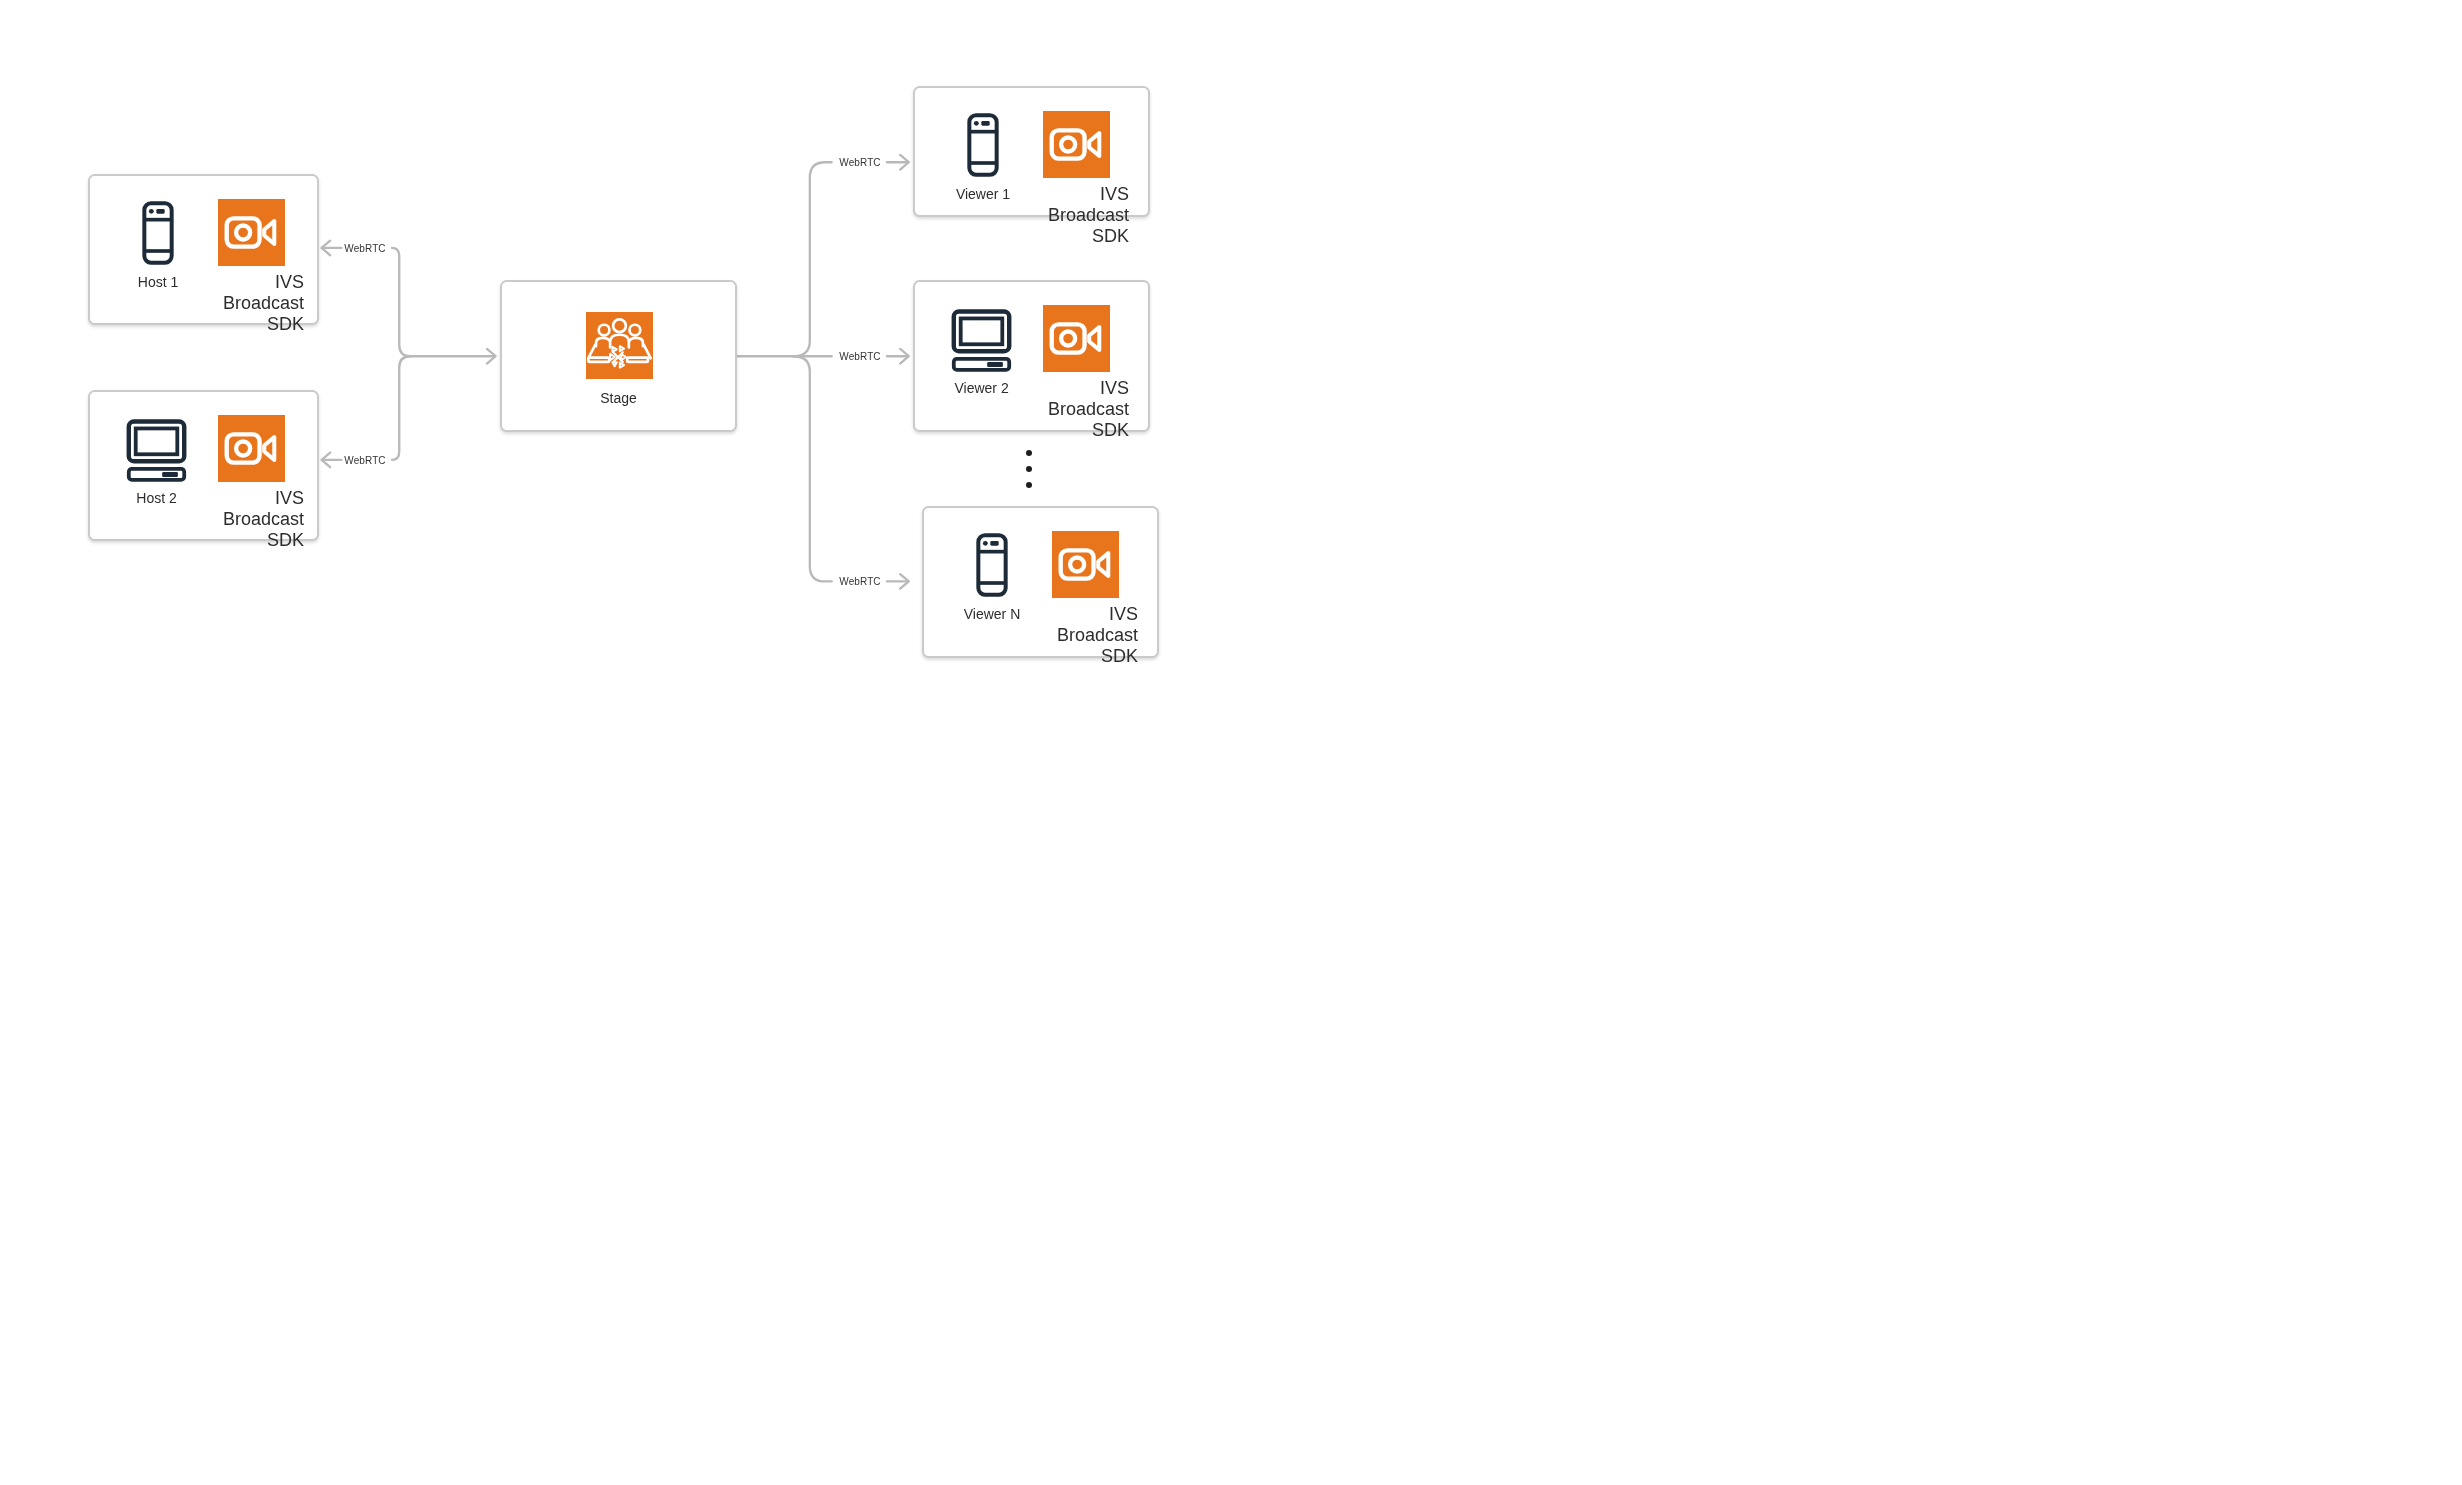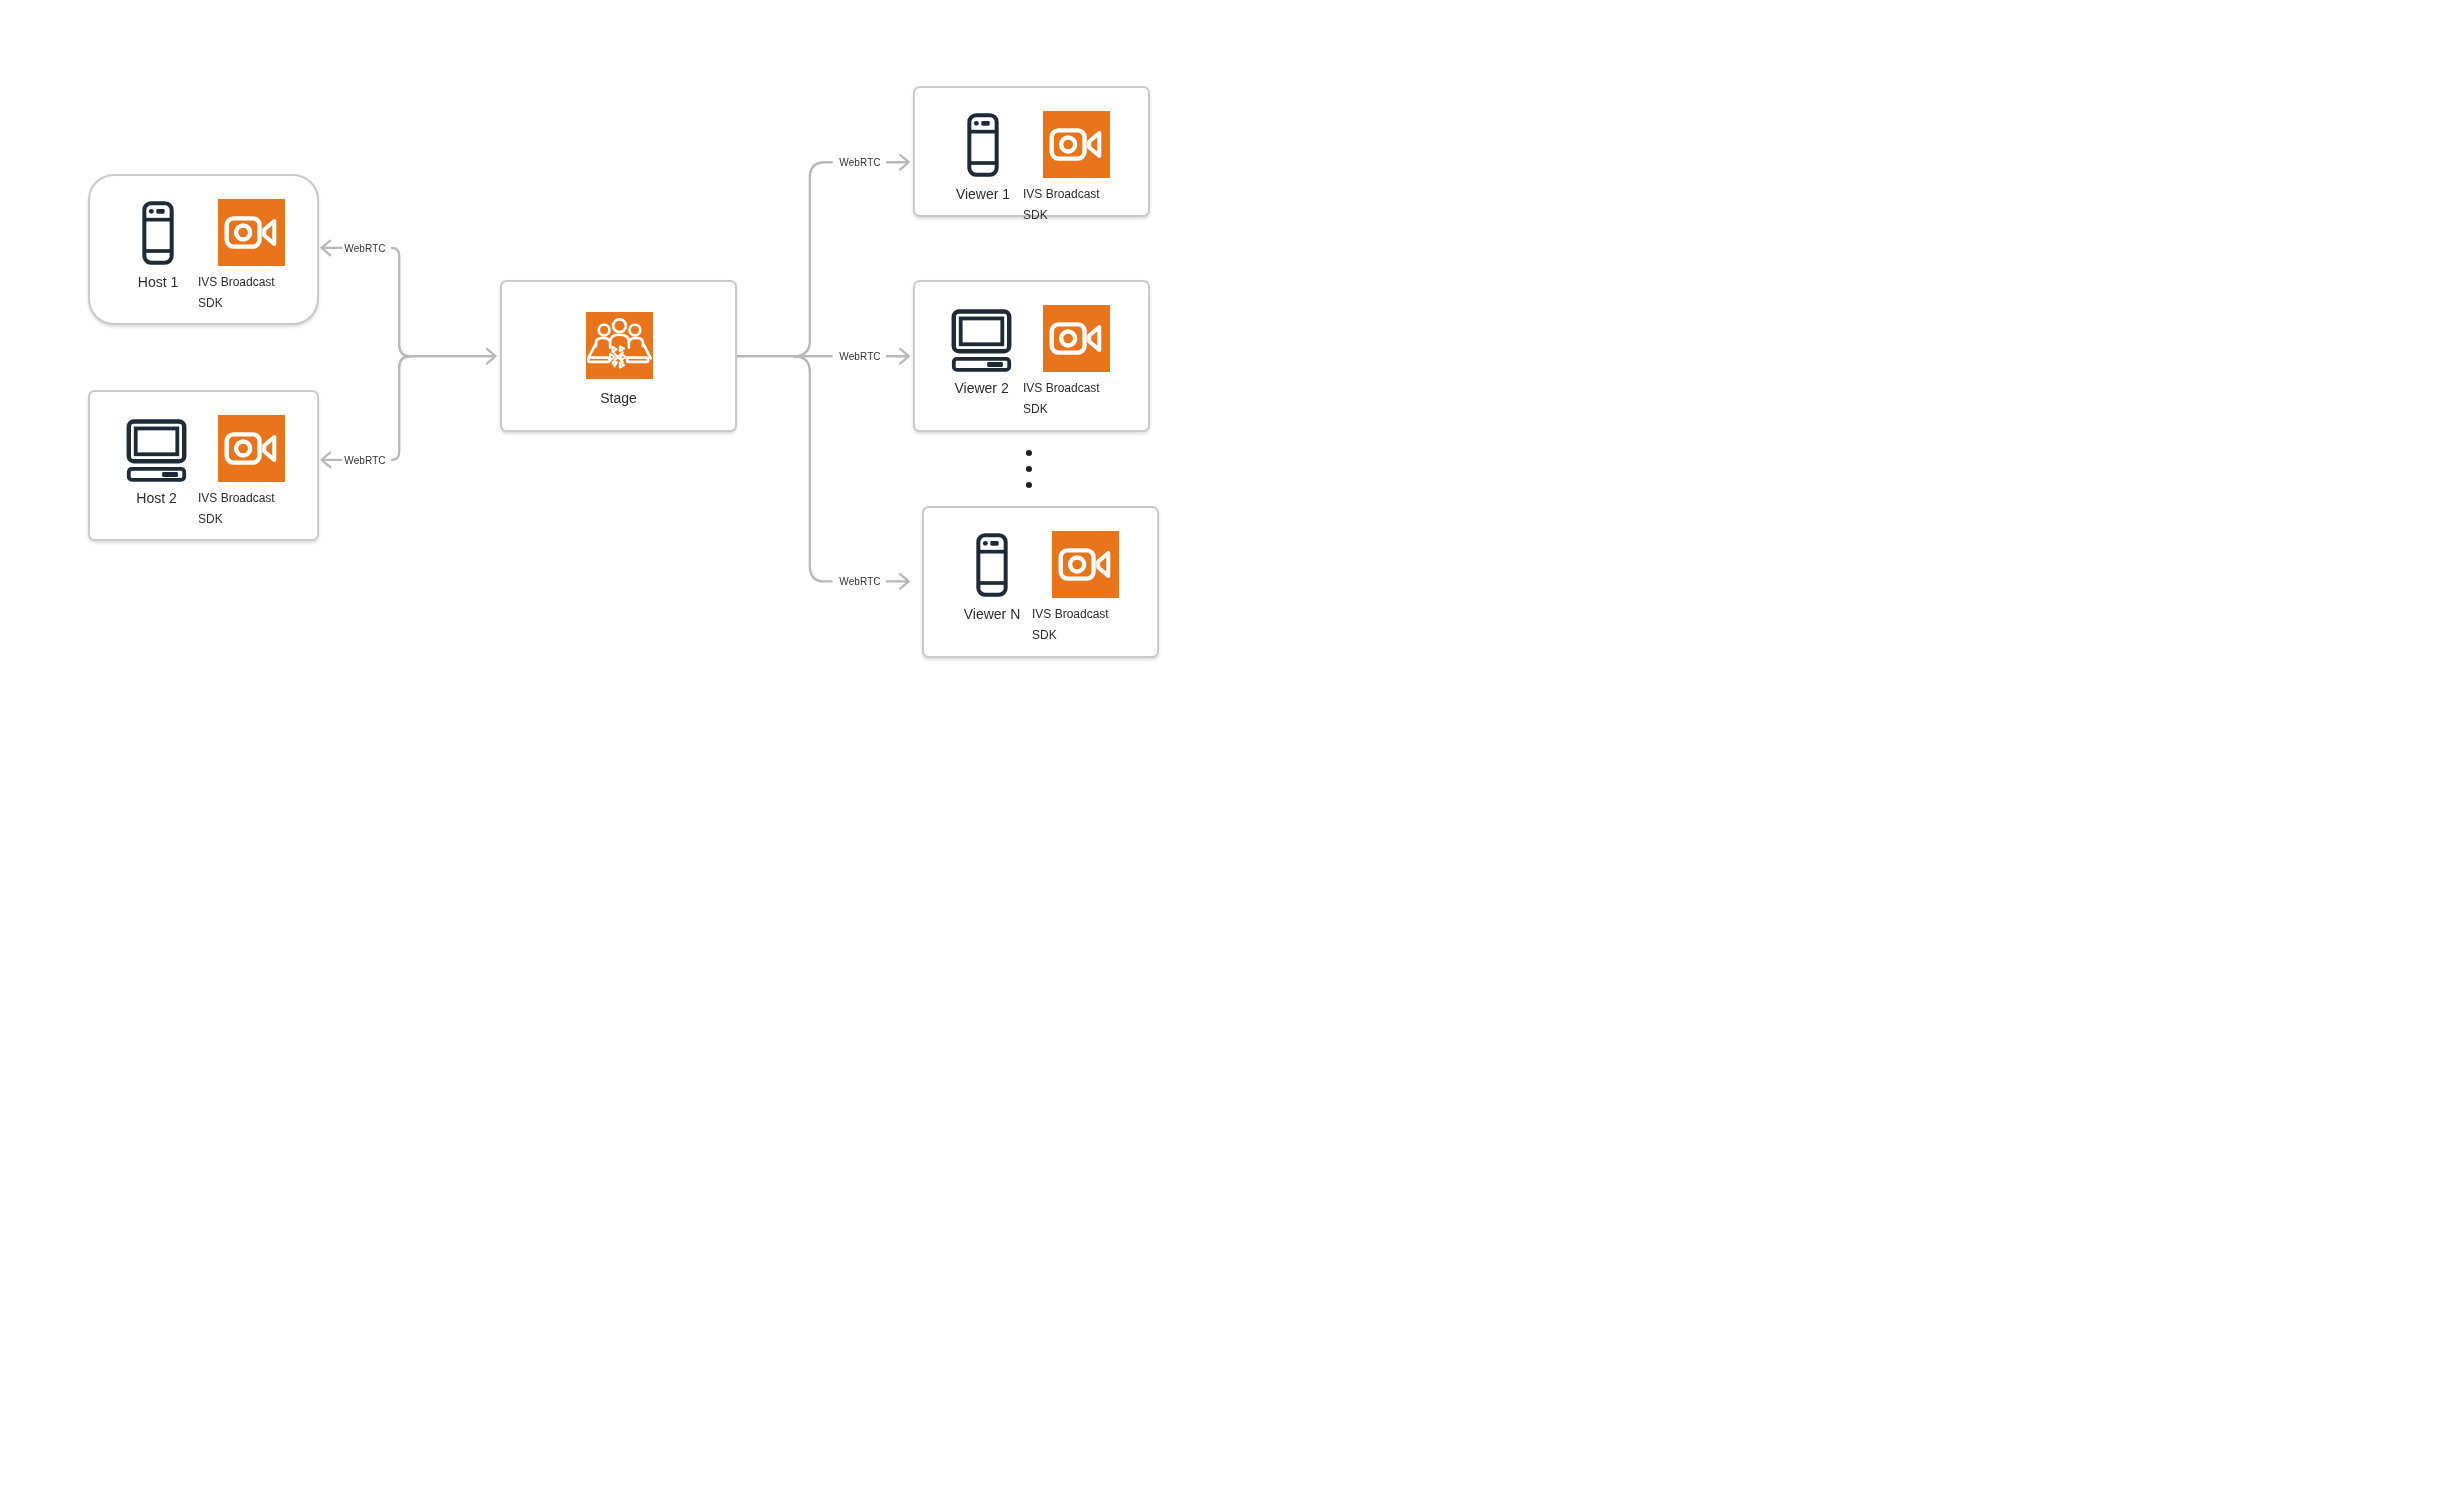--- a/index.html
+++ b/index.html
@@ -18,21 +18,21 @@
   .dev-svg{position:absolute;}
   .ink-stroke{stroke:var(--ink,#1D2A38);fill:none;}
   .ink-fill{fill:var(--ink,#1D2A38);}
   .dev-label{
     position:absolute;text-align:center;font-size:14px;line-height:17.3px;
     color:var(--text,#2D2D2D);
   }
   .orange-icon{position:absolute;background:var(--orange,#E8751C);}
   .white-glyph{stroke:#ffffff;fill:none;}
   .sdk-label{
-    position:absolute;text-align:left;font-size:12px;line-height:21px;
+    position:absolute;text-align:right;font-size:18px;line-height:21px;
     color:var(--text,#2D2D2D);
   }
   .stage-label{
     position:absolute;left:0;width:100%;text-align:center;
     font-size:14px;color:var(--text,#2D2D2D);
   }
   .edge-label{
     position:absolute;transform:translate(-50%,-50%);
     font-size:10px;color:var(--edgetext,#333333);white-space:nowrap;
     letter-spacing:0.1px;
@@ -81,21 +81,21 @@
         <path d="M1355 864 L1368 875 L1355 886"></path>
     </g>
   </svg>
 
   <span class="edge-label" style="left:365px;top:248px;">WebRTC</span>
   <span class="edge-label" style="left:365px;top:460px;">WebRTC</span>
   <span class="edge-label" style="left:860px;top:162px;">WebRTC</span>
   <span class="edge-label" style="left:860px;top:356px;">WebRTC</span>
   <span class="edge-label" style="left:860px;top:581px;">WebRTC</span>
 
-  <div class="node" style="left:88px;top:174px;width:231px;height:151px;border-radius:26px;">
+  <div class="node" style="left:88px;top:174px;width:231px;height:151px;">
     <svg class="dev-svg" viewBox="0 0 48 96" style="left:52px;top:24.6px;width:32px;height:64px;">
       <rect class="ink-stroke" x="3.5" y="3.5" width="41" height="89" rx="10" stroke-width="6"></rect>
       <line class="ink-stroke" x1="4" y1="28" x2="44" y2="28" stroke-width="5.5"></line>
       <line class="ink-stroke" x1="4" y1="75" x2="44" y2="75" stroke-width="5.5"></line>
       <circle class="ink-fill" cx="14" cy="15.5" r="3.6"></circle>
       <rect class="ink-fill" x="21.5" y="12" width="12.5" height="7" rx="2"></rect>
     </svg>
     <div class="dev-label" style="left:18px;top:98px;width:100px;">Host 1</div>
     <div class="orange-icon" style="left:128px;top:22.6px;width:67px;height:67px;">
       <svg viewBox="0 0 100 100" style="width:67px;height:67px;display:block;">

